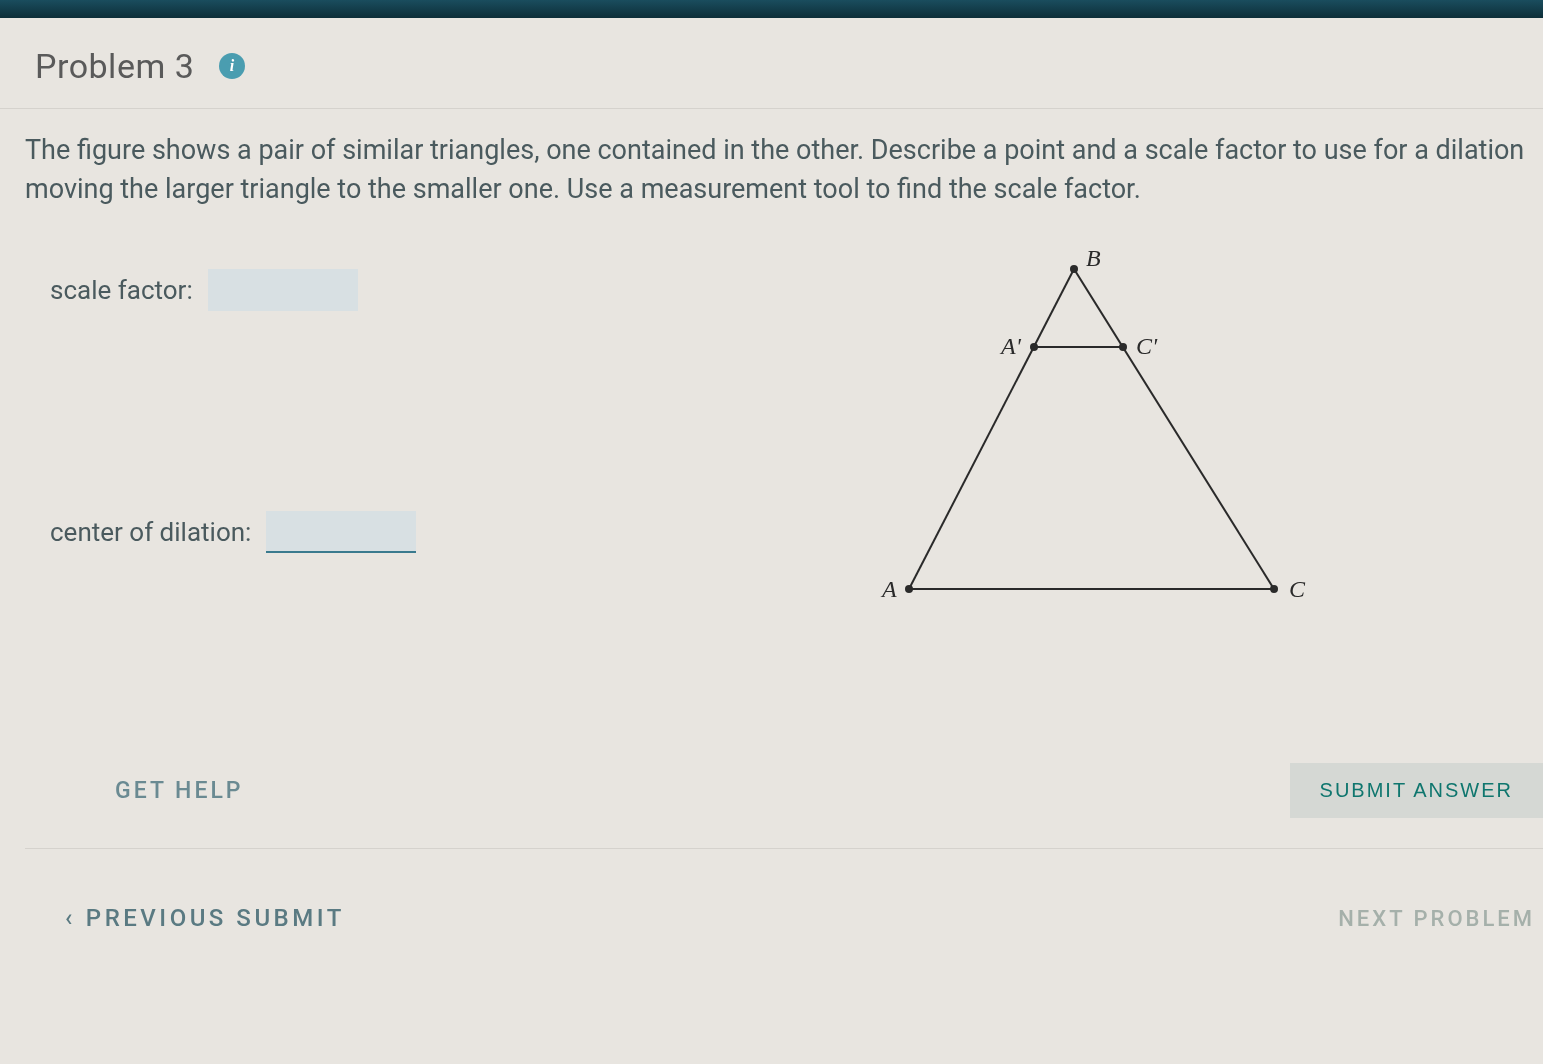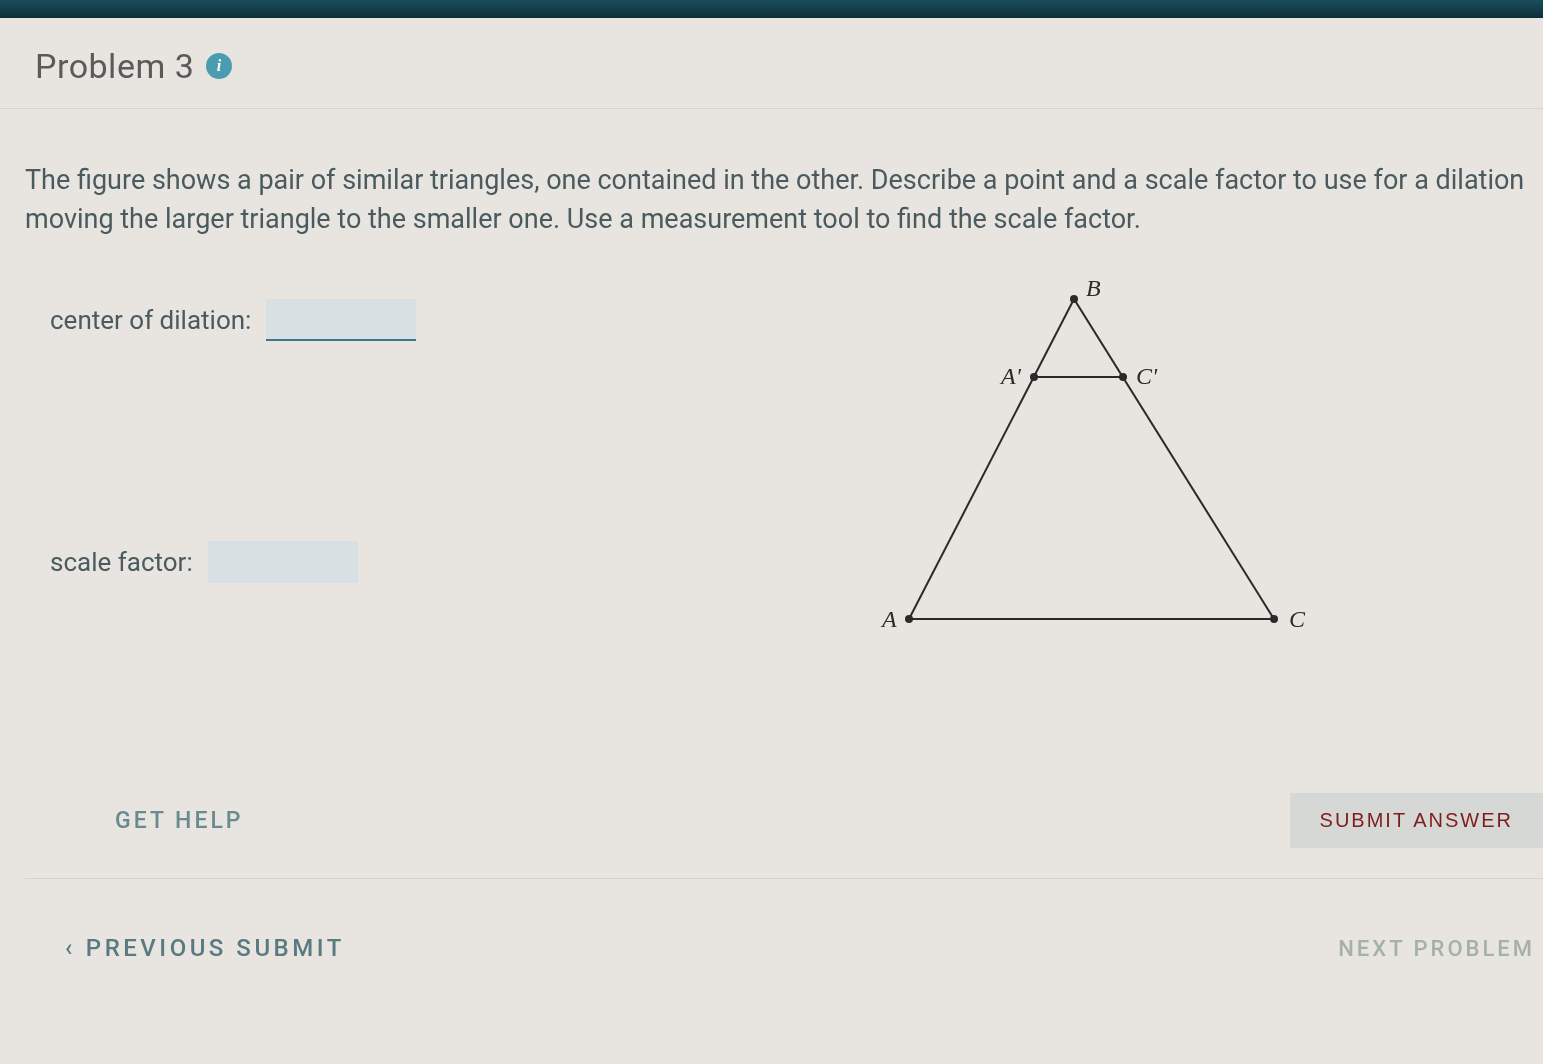--- a/index.html
+++ b/index.html
@@ -22,21 +22,21 @@
       padding: 28px 35px 22px 35px;
       border-bottom: 1px solid #d5d2cd;
     }
     .problem-title {
       font-size: 34px;
       font-weight: 400;
       color: #5a5a5a;
       letter-spacing: 0.5px;
       display: flex;
       align-items: center;
-      gap: 12px;
+      gap: 25px;
     }
     .info-icon {
       display: inline-flex;
       align-items: center;
       justify-content: center;
       width: 26px;
       height: 26px;
       border-radius: 50%;
       background: #4a9db0;
       color: #fff;
@@ -46,21 +46,20 @@
       font-family: Georgia, serif;
     }
     .problem-body {
       padding: 22px 0 0 25px;
     }
     .problem-text {
       font-size: 27px;
       line-height: 1.45;
       color: #4a5a5e;
       padding-right: 8px;
-      margin-top: 30px;
     }
     .content-area {
       display: flex;
       padding-top: 60px;
     }
     .inputs-column {
       flex: 0 0 50%;
       padding-left: 25px;
     }
     .input-row {
@@ -107,21 +106,21 @@
     }
     .get-help {
       font-size: 23px;
       color: #6a8a92;
       letter-spacing: 3px;
       font-weight: 500;
       cursor: pointer;
     }
     .submit-btn {
       background: #d5d8d4;
-      color: #7f1d1d;
+      color: #0f766e;
       font-size: 20px;
       letter-spacing: 2px;
       padding: 16px 30px;
       border: none;
       cursor: pointer;
       font-weight: 500;
     }
     .nav-row {
       display: flex;
       justify-content: space-between;
@@ -161,26 +160,26 @@
     <span class="info-icon">i</span>
   </h1>
 </div>
 
 <div class="problem-body">
   <p class="problem-text">The figure shows a pair of similar triangles, one contained in the other. Describe a point and a scale factor to use for a dilation moving the larger triangle to the smaller one. Use a measurement tool to find the scale factor.</p>
 
   <div class="content-area">
     <div class="inputs-column">
       <div class="input-row">
+        <label class="input-label">scale factor:</label>
+        <input type="text" class="input-field no-underline" value="" style="">
+      </div>
+      <div class="input-row">
         <label class="input-label">center of dilation:</label>
         <input type="text" class="input-field" value="" style="">
-      </div>
-      <div class="input-row">
-        <label class="input-label">scale factor:</label>
-        <input type="text" class="input-field no-underline" value="" style="">
       </div>
     </div>
 
     <div class="figure-column">
       <svg class="figure-svg" width="520" height="400" viewBox="0 0 520 400">
 
         <line x1="220" y1="25" x2="55" y2="345" stroke="#2a2a2a" stroke-width="2"></line>
         <line x1="220" y1="25" x2="420" y2="345" stroke="#2a2a2a" stroke-width="2"></line>
         <line x1="55" y1="345" x2="420" y2="345" stroke="#2a2a2a" stroke-width="2"></line>
 

